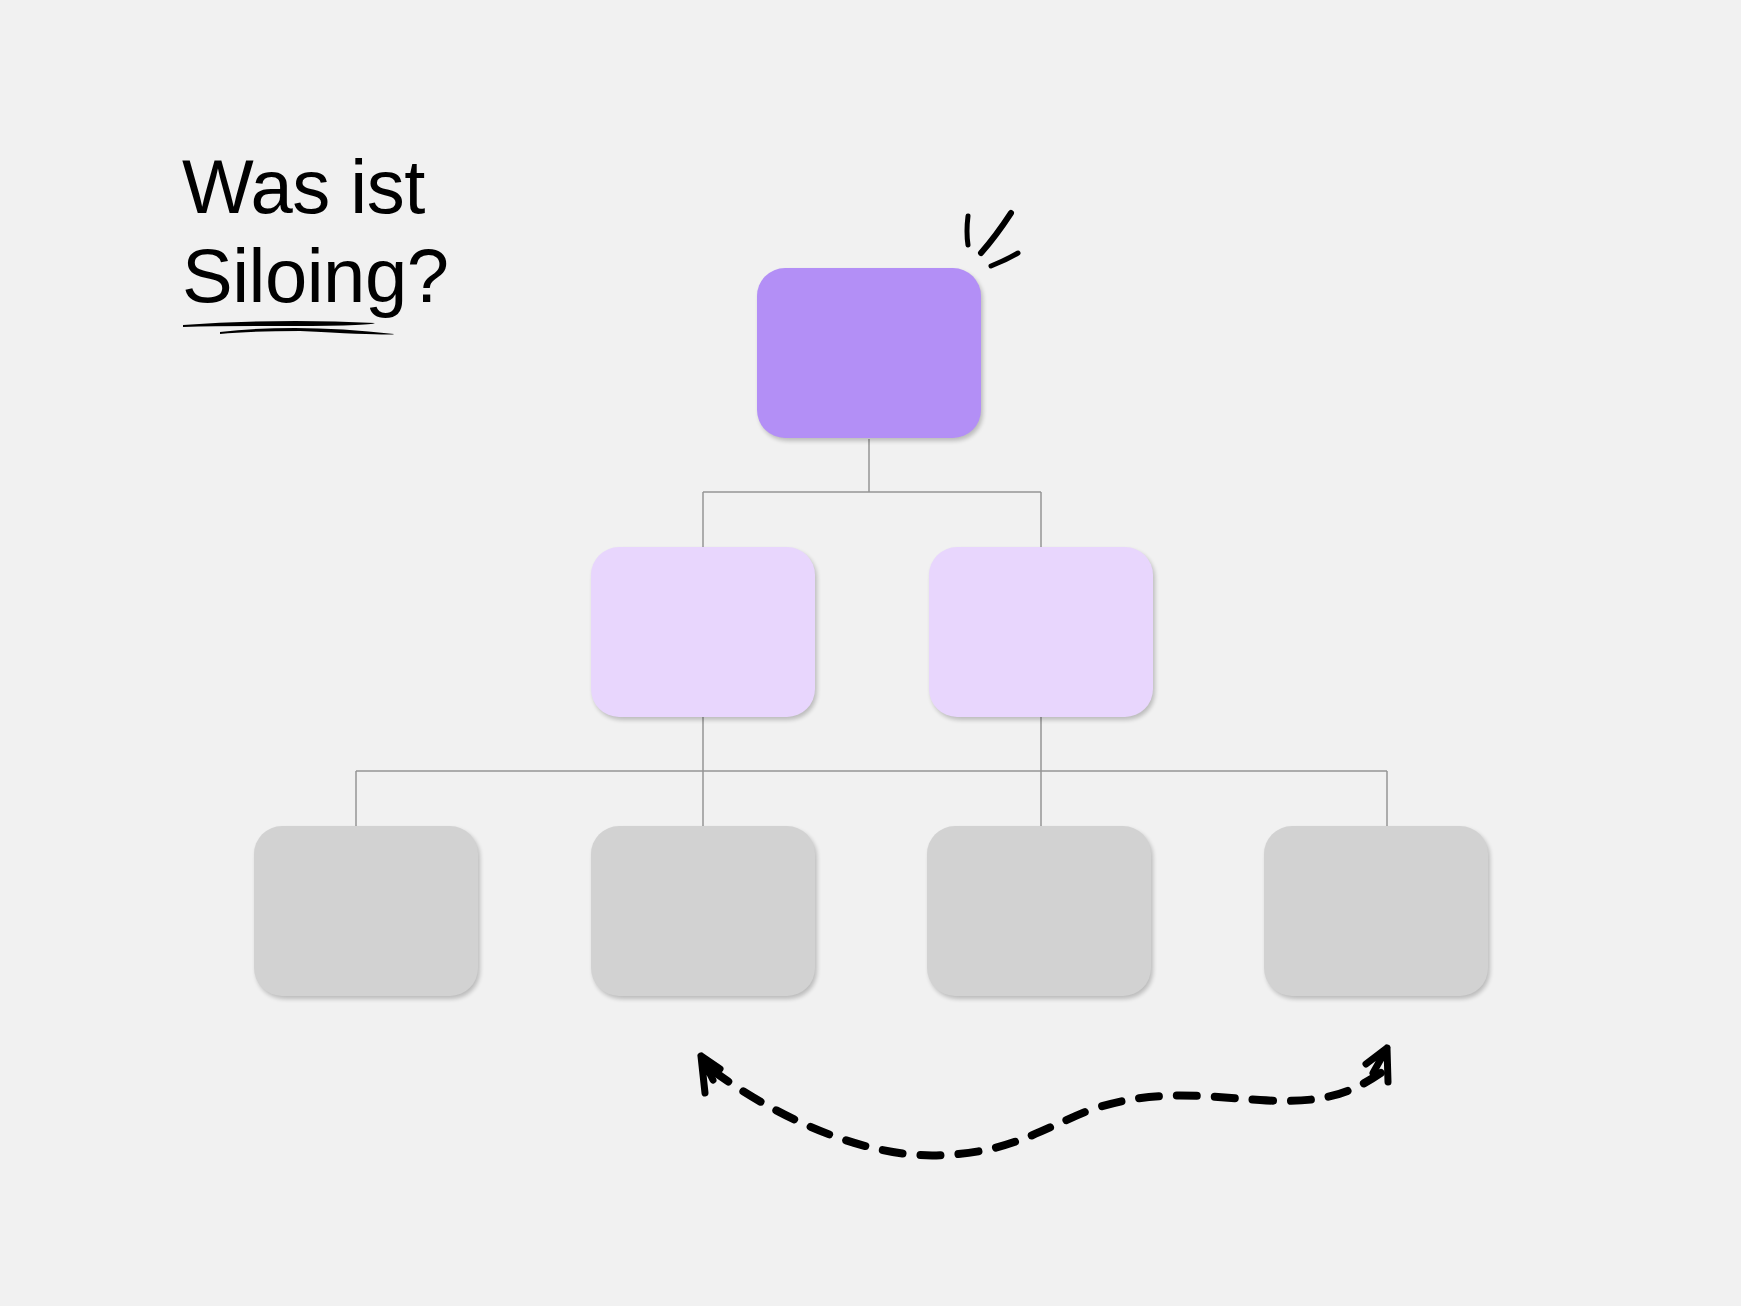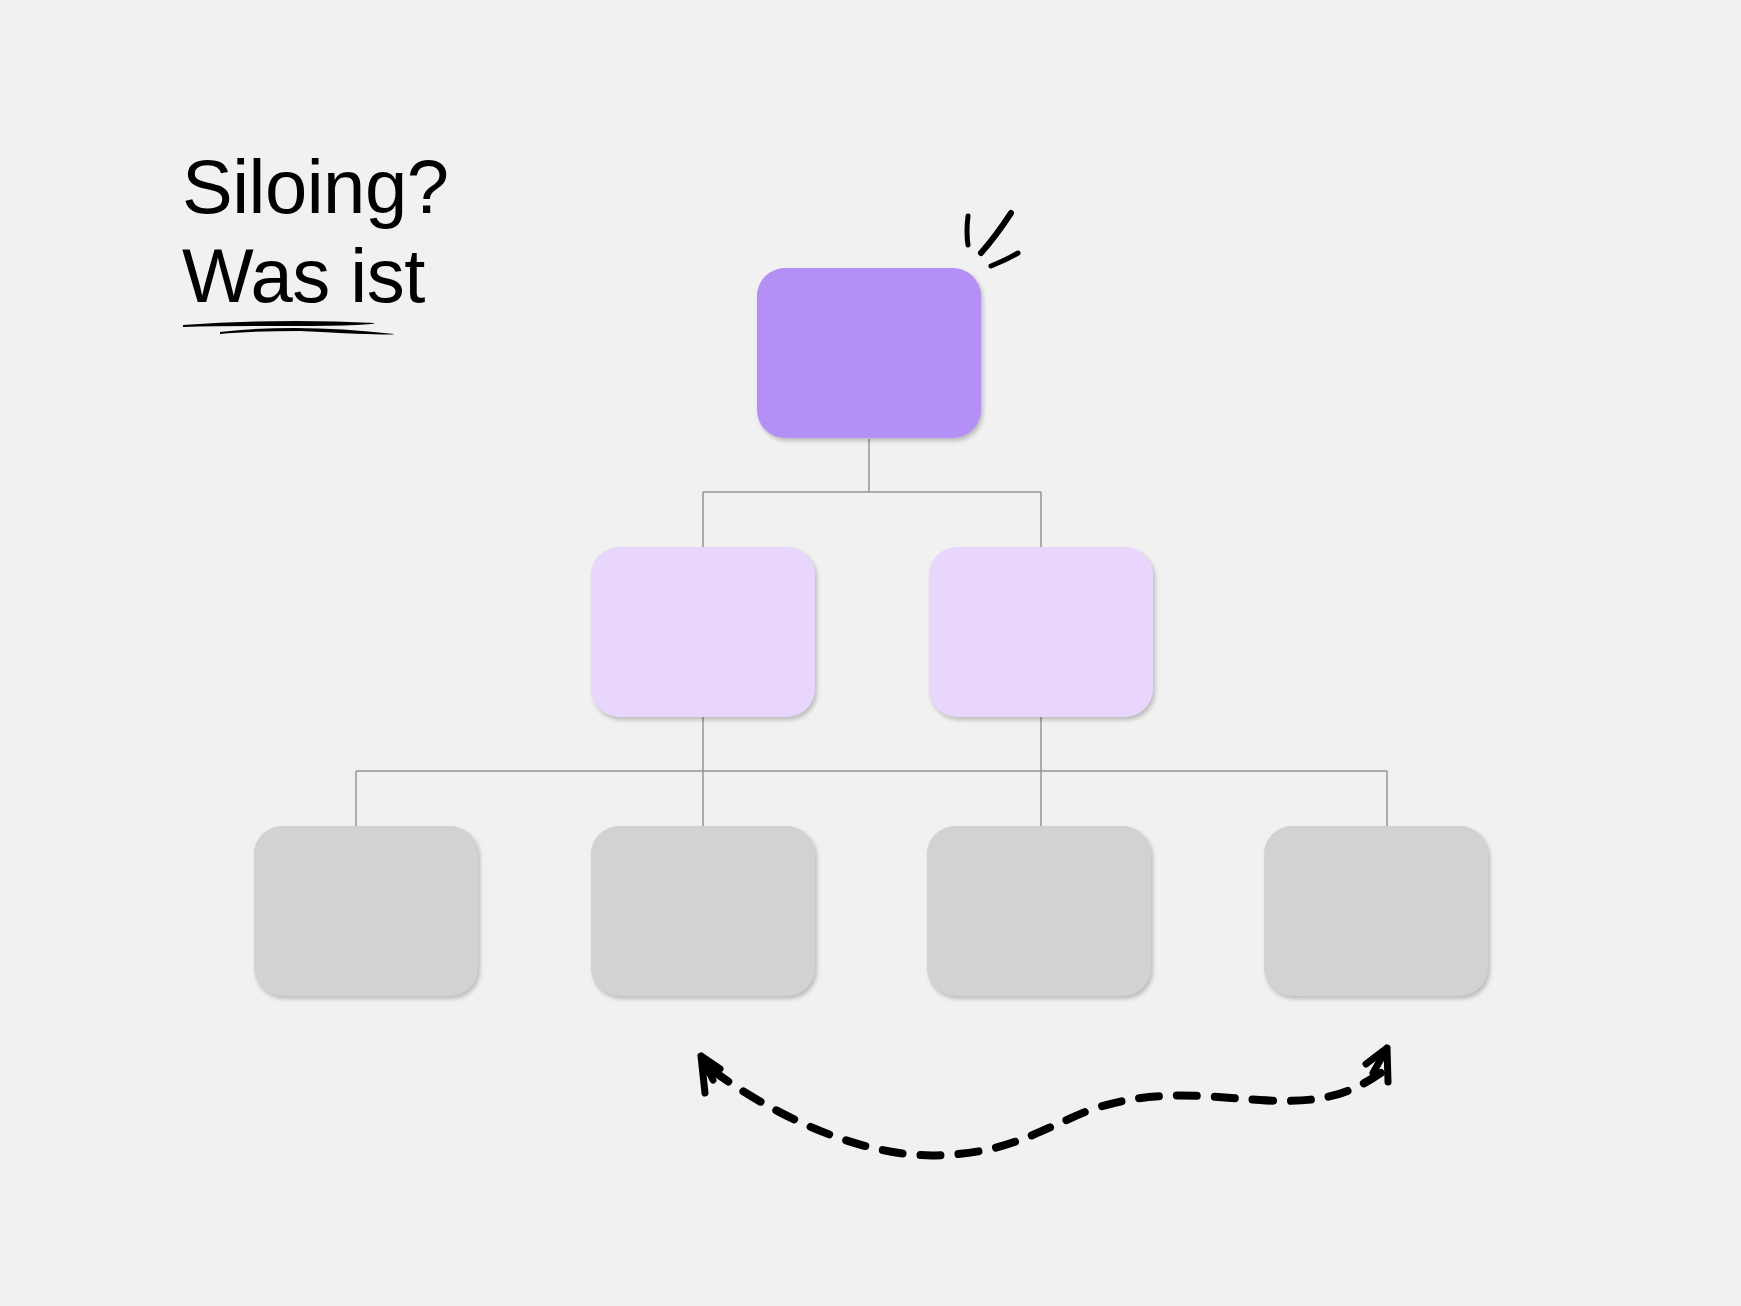--- a/index.html
+++ b/index.html
@@ -25,22 +25,22 @@
     position: absolute;
     border-radius: 28px;
     box-shadow: 2px 3px 4px rgba(0,0,0,0.22);
   }
   svg.overlay { position: absolute; left: 0; top: 0; }
 </style>
 </head>
 <body>
 
 <h1 class="title">
+  <span>Was ist</span>
   <span>Siloing?</span>
-  <span>Was ist</span>
 </h1>
 
 <svg class="overlay" width="1741" height="1306" viewBox="0 0 1741 1306">
   <g stroke="#959595" stroke-width="1.5" fill="none">
 
     <line x1="869" y1="439" x2="869" y2="492"></line>
     <line x1="703" y1="492" x2="1041" y2="492"></line>
     <line x1="703" y1="492" x2="703" y2="547"></line>
     <line x1="1041" y1="492" x2="1041" y2="547"></line>
 

